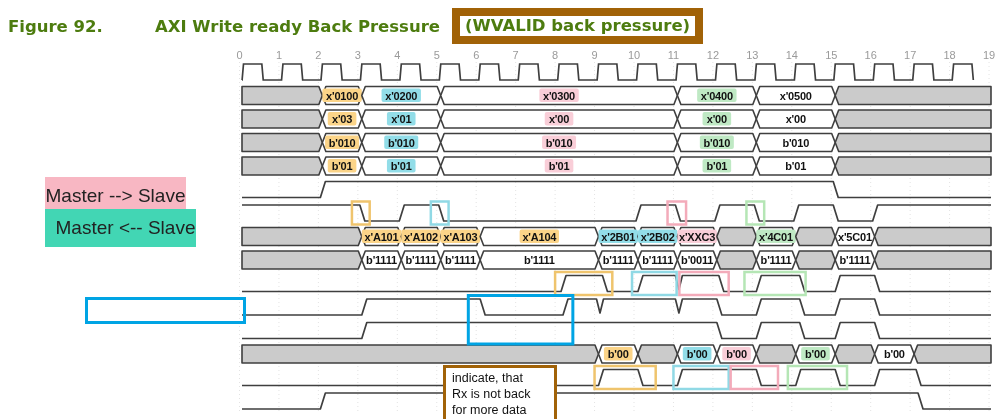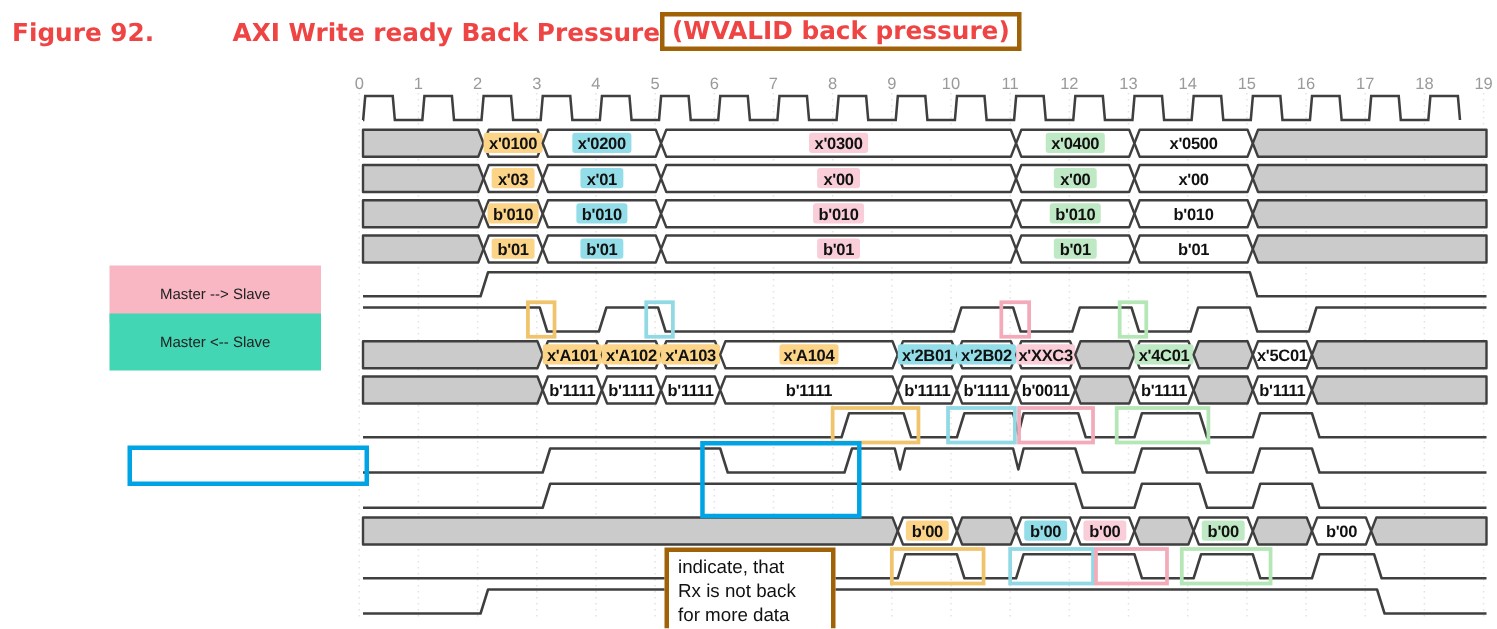--- a/index.html
+++ b/index.html
@@ -1,25 +1,25 @@
 <!DOCTYPE html>
 <html><head>
 <meta charset="utf-8">
 <style>
   html,body{margin:0;padding:0;background:#fff;}
   #page{position:relative;width:998px;height:419px;background:#ffffff;overflow:hidden;
         font-family:"Liberation Sans",sans-serif;}
   #titlebar{position:absolute;left:8px;top:8px;display:flex;align-items:center;
-            font-family:"DejaVu Sans",sans-serif;font-weight:bold;font-size:16.5px;color:#ef4444;}
+            font-family:"DejaVu Sans",sans-serif;font-weight:bold;font-size:16.5px;color:#4d7c0f;}
   #fig-label{width:147px;}
-  #title-box{margin-left:0;border:3px solid #a16207;padding:0 5px 1px 5px;}
+  #title-box{margin-left:12px;border:8px solid #a16207;padding:0 5px 1px 5px;}
   .legend-item{position:absolute;left:45px;width:141px;height:38px;display:flex;align-items:center;
-               justify-content:center;font-size:10px;color:#222;margin-left:28px;}
+               justify-content:center;font-size:19px;color:#222;}
   #legend-m2s{top:177px;background:#f8b7c3;}
-  #legend-s2m{top:209px;background:#42d6b4;}
+  #legend-s2m{top:209px;background:#42d6b4;padding-left:10px;}
   #labels{position:absolute;left:0;top:0;z-index:2;}
   #wvalid-label-box{position:absolute;left:85px;top:297px;width:155px;height:21px;
                     border:3px solid #00a4e4;z-index:3;}
   #note-box{position:absolute;left:443px;top:365px;width:100px;height:52px;background:#fff;
             border:3px solid #a16207;padding:3px 2px 2px 6px;font-size:12.5px;line-height:1.26;
             color:#111;z-index:4;}
   svg{position:absolute;left:0;top:0;z-index:1;}
 </style>
 </head>
 <body>

